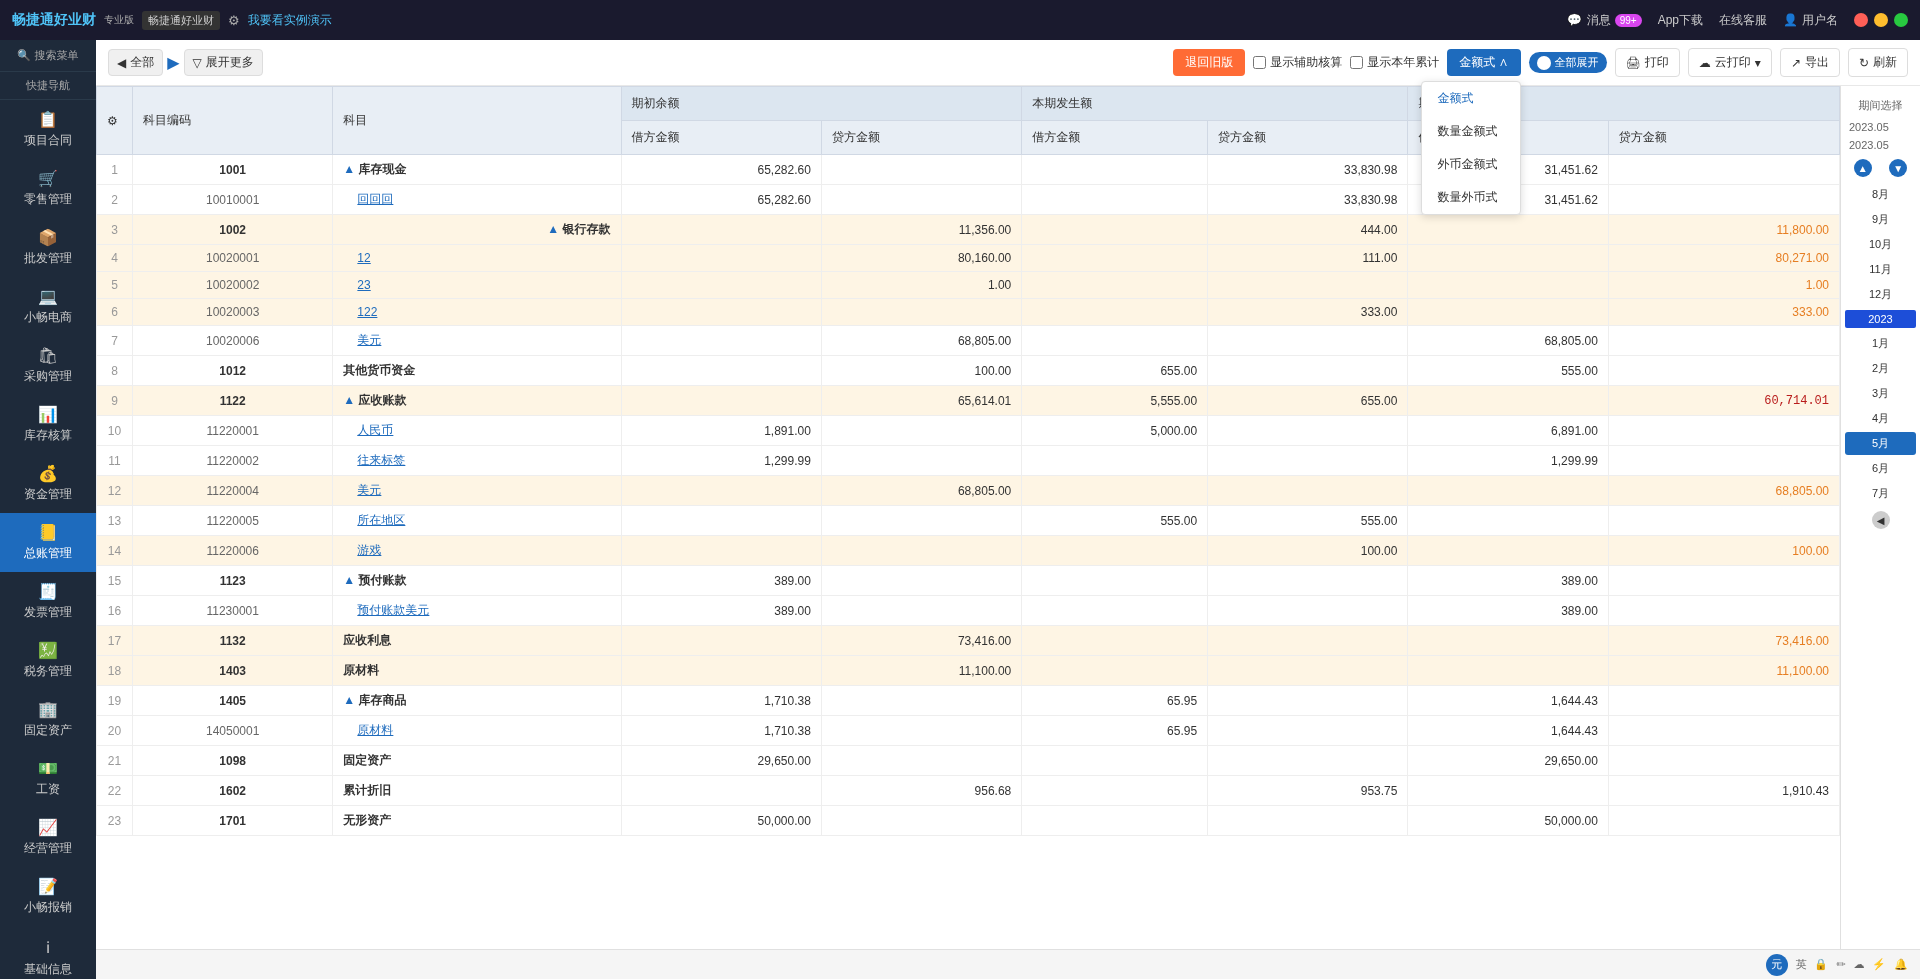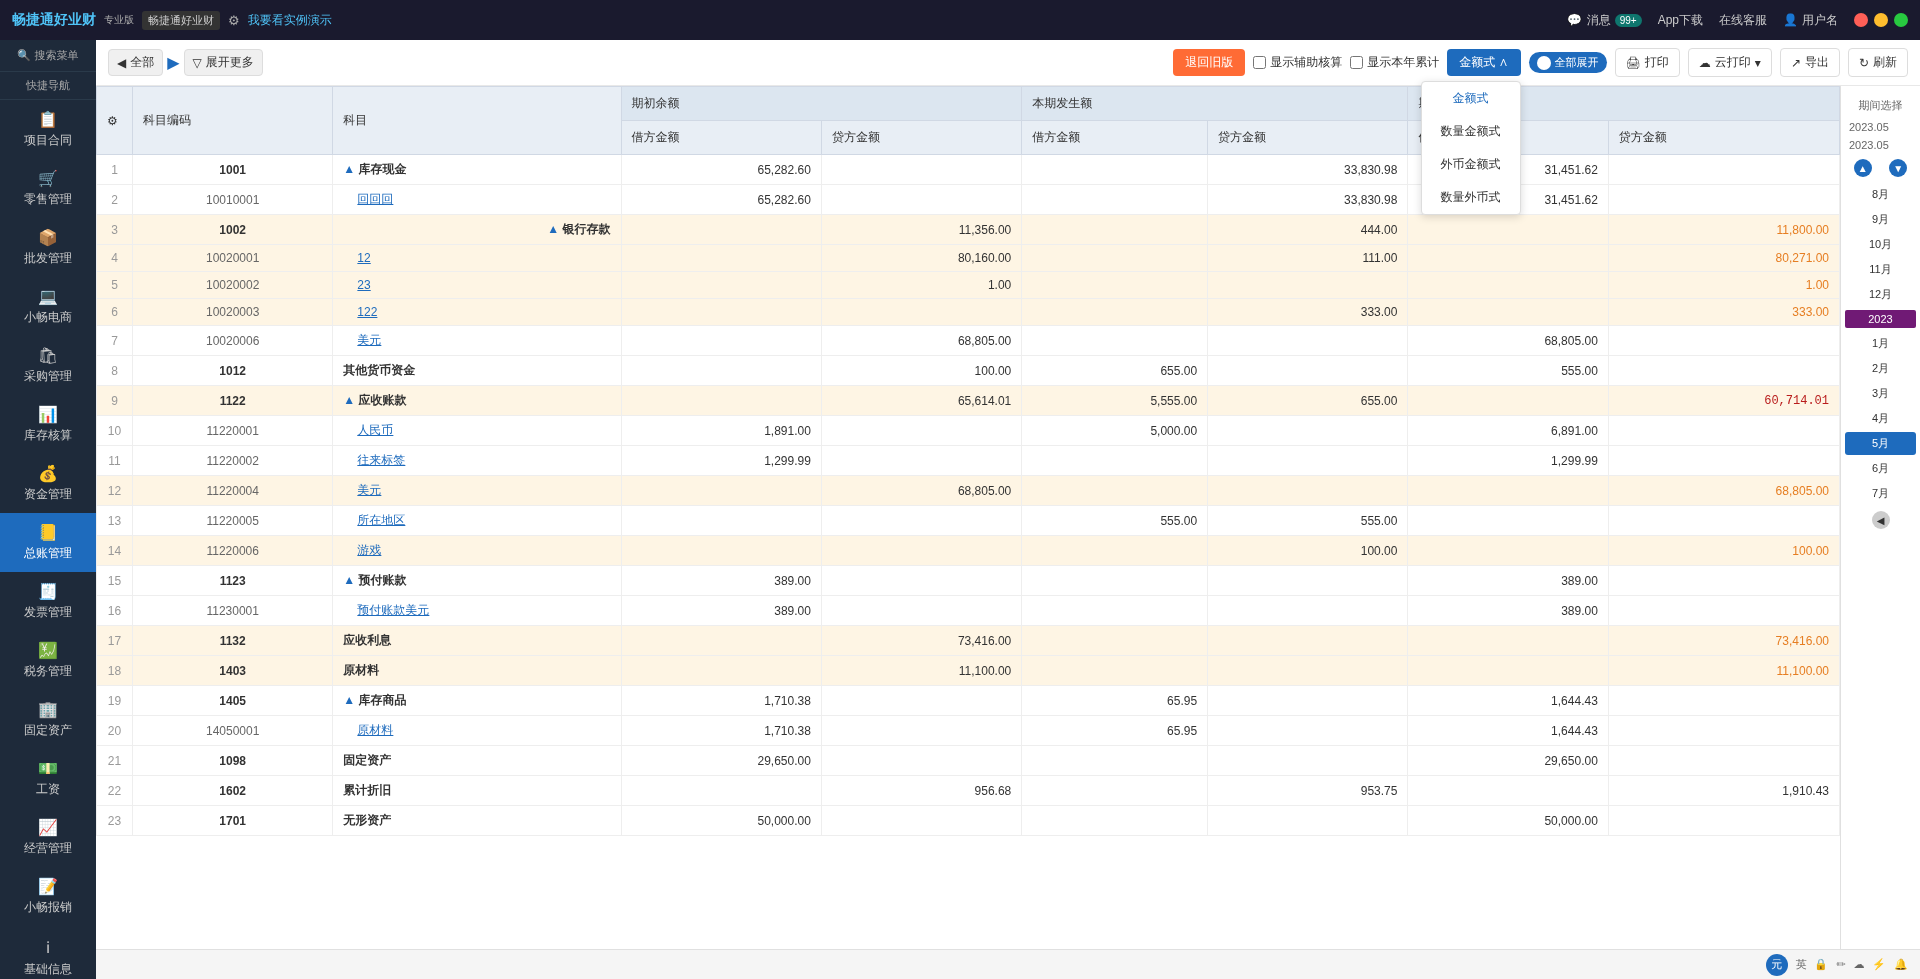--- a/index.html
+++ b/index.html
@@ -4,21 +4,21 @@
   <style>
     * { box-sizing: border-box; margin: 0; padding: 0; }
     body { font-family: 'Microsoft YaHei', Arial, sans-serif; font-size: 12px; background: #f0f2f5; color: #333; height: 979px; overflow: hidden; display: flex; flex-direction: column; }
 
     
     .top-bar { height: 40px; background: #1a1a2e; display: flex; align-items: center; justify-content: space-between; padding: 0 12px; flex-shrink: 0; }
     .top-bar-left { display: flex; align-items: center; gap: 8px; color: #fff; font-size: 13px; }
     .top-bar-logo { color: #4fc3f7; font-weight: bold; font-size: 14px; }
     .top-bar-right { display: flex; align-items: center; gap: 16px; color: #ccc; font-size: 12px; }
     .top-bar-right span { cursor: pointer; display: flex; align-items: center; gap: 4px; }
-    .badge { background: #0f766e; color: #fff; border-radius: 10px; padding: 1px 5px; font-size: 10px; }
+    .badge { background: #d946ef; color: #fff; border-radius: 10px; padding: 1px 5px; font-size: 10px; }
 
     
     .main-layout { display: flex; flex: 1; overflow: hidden; }
 
     
     .sidebar { width: 96px; background: #1e2a3a; color: #ccc; display: flex; flex-direction: column; flex-shrink: 0; overflow-y: auto; }
     .sidebar-search { padding: 8px 6px; font-size: 11px; color: #aaa; cursor: pointer; text-align: center; border-bottom: 1px solid #2a3a4a; }
     .sidebar-nav { padding: 6px 4px; font-size: 11px; color: #aaa; cursor: pointer; text-align: center; border-bottom: 1px solid #2a3a4a; }
     .sidebar-item { padding: 10px 4px; font-size: 12px; color: #ccc; cursor: pointer; text-align: center; display: flex; flex-direction: column; align-items: center; gap: 3px; }
     .sidebar-item.active { background: #1e6bbd; color: #fff; }
@@ -58,21 +58,21 @@
     .account-link { color: #1e6bbd; text-decoration: underline; cursor: pointer; margin-top: 40px; }
     .row-num { color: #999; }
     .col-header-main { background: #dce6f0; }
 
     
     .right-panel { width: 80px; background: #fff; border-left: 1px solid #e0e0e0; display: flex; flex-direction: column; padding: 8px 4px; gap: 2px; font-size: 11px; color: #333; flex-shrink: 0; }
     .period-label { text-align: center; color: #666; font-size: 11px; padding: 4px; }
     .period-item { padding: 4px 6px; cursor: pointer; text-align: center; border-radius: 3px; }
     .period-item.active { background: #1e6bbd; color: #fff; border-radius: 3px; }
     .dropdown-menu { position: absolute; background: #fff; border: 1px solid #ddd; border-radius: 4px; box-shadow: 0 2px 8px rgba(0,0,0,0.15); z-index: 200; min-width: 100px; }
-    .dropdown-item { padding: 8px 16px; cursor: pointer; font-size: 12px; color: #333; text-align: center; }
+    .dropdown-item { padding: 8px 16px; cursor: pointer; font-size: 12px; color: #333; }
     .dropdown-item.active { color: #1e6bbd; }
     .btn-style-wrapper { position: relative; }
 
     
     .bottom-bar { height: 30px; background: #f5f5f5; border-top: 1px solid #e0e0e0; display: flex; align-items: center; justify-content: flex-end; padding: 0 12px; gap: 8px; font-size: 11px; color: #666; flex-shrink: 0; }
     .bottom-bar span { cursor: pointer; }
 
     
     .window-controls { display: flex; gap: 6px; }
     .win-btn { width: 14px; height: 14px; border-radius: 50%; cursor: pointer; border: none; }
@@ -577,21 +577,21 @@
         </div>
         <div style="display:flex;justify-content:space-around;padding:4px 0;">
           <span style="background:#1e6bbd;border-radius:50%;width:18px;height:18px;display:flex;align-items:center;justify-content:center;color:#fff;font-size:10px;cursor:pointer;">▲</span>
           <span style="background:#1e6bbd;border-radius:50%;width:18px;height:18px;display:flex;align-items:center;justify-content:center;color:#fff;font-size:10px;cursor:pointer;">▼</span>
         </div>
         <div class="period-item">8月</div>
         <div class="period-item">9月</div>
         <div class="period-item">10月</div>
         <div class="period-item">11月</div>
         <div class="period-item">12月</div>
-        <div style="background:#701a75;color:#fff;text-align:center;padding:3px;font-size:11px;border-radius:2px;margin:2px 0;">2023</div>
+        <div style="background:#1d4ed8;color:#fff;text-align:center;padding:3px;font-size:11px;border-radius:2px;margin:2px 0;">2023</div>
         <div class="period-item">1月</div>
         <div class="period-item">2月</div>
         <div class="period-item">3月</div>
         <div class="period-item">4月</div>
         <div class="period-item active">5月</div>
         <div class="period-item">6月</div>
         <div class="period-item">7月</div>
         <div style="text-align:center;cursor:pointer;margin-top:4px;">
           <span style="background:#ccc;border-radius:50%;width:18px;height:18px;display:inline-flex;align-items:center;justify-content:center;font-size:10px;">◀</span>
         </div>

